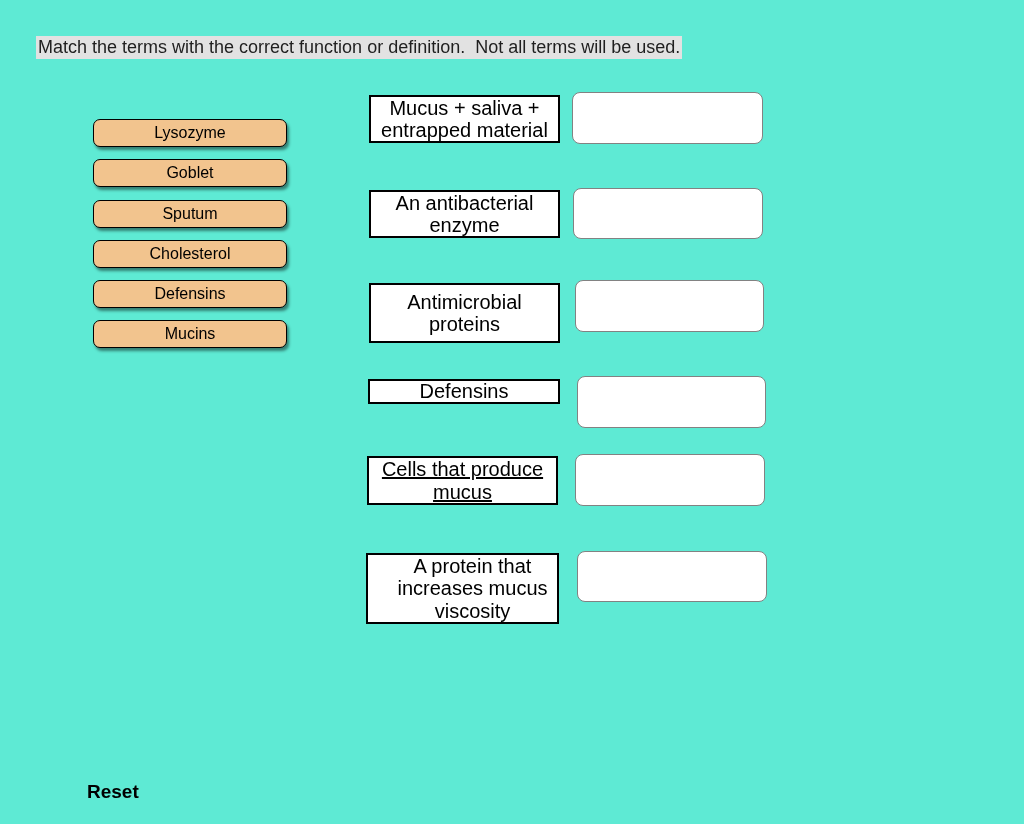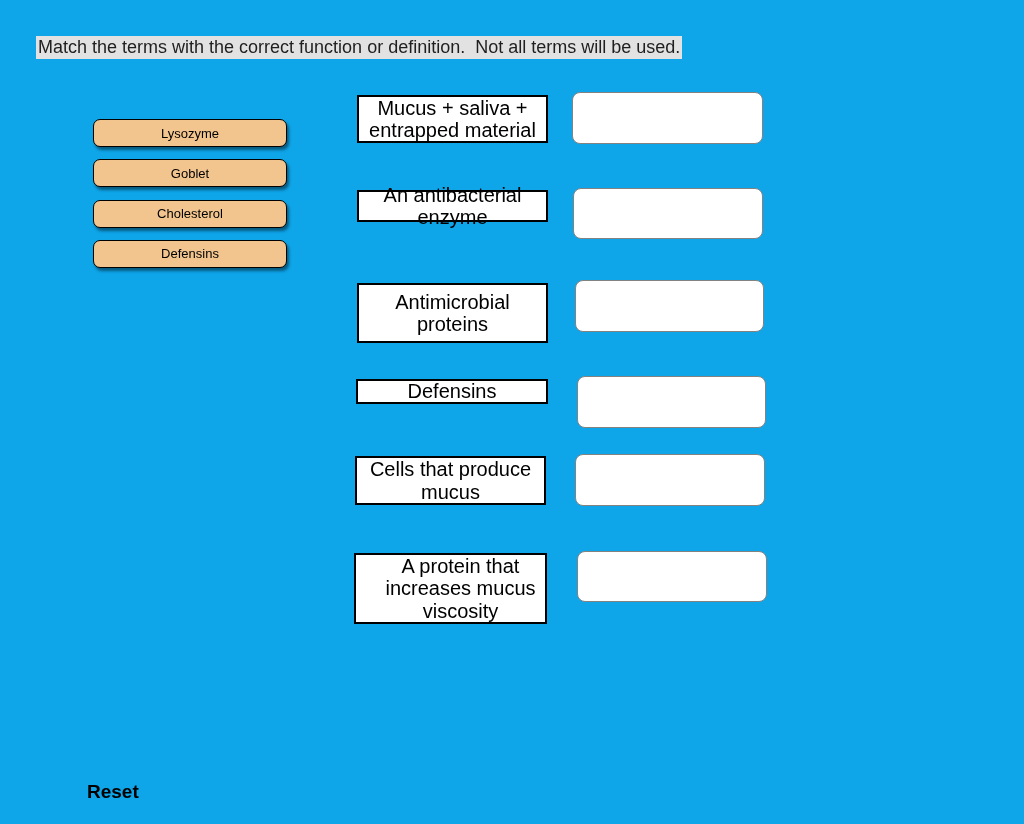--- a/index.html
+++ b/index.html
@@ -5,21 +5,21 @@
   html, body {
     margin: 0;
     padding: 0;
     background: #ffffff;
     font-family: "Liberation Sans", sans-serif;
   }
   #canvas {
     position: relative;
     width: 1024px;
     height: 824px;
-    background: #0ea5e9;
+    background: #5eead4;
     overflow: hidden;
   }
 
   
   .instruction {
     position: absolute;
     left: 36px;
     top: 36px;
     background: #e2e2e2;
     color: #1f1f1f;
@@ -43,46 +43,47 @@
     box-sizing: border-box;
     height: 28px;
     width: 100%;
     background: #f2c48e;
     border: 1.5px solid #000000;
     border-radius: 7px;
     box-shadow: 2px 3px 3px rgba(0,0,0,0.45);
     display: flex;
     align-items: center;
     justify-content: center;
-    font-size: 13px;
+    font-size: 16px;
     color: #000000;
     cursor: grab;
     user-select: none;
   }
 
   
   .def-box {
     position: absolute;
     box-sizing: border-box;
     background: #ffffff;
     border: 2px solid #000000;
     display: flex;
     align-items: center;
     justify-content: center;
     text-align: center;
     font-size: 20px;
     line-height: 22.5px;
     color: #000000;
     white-space: pre-line;
+    margin-left: 12px;
   }
   #def-1 { left: 357px; top: 95px;  width: 191px; height: 48px; }
-  #def-2 { left: 357px; top: 190px; width: 191px; height: 32px; }
+  #def-2 { left: 357px; top: 190px; width: 191px; height: 48px; }
   #def-3 { left: 357px; top: 283px; width: 191px; height: 60px; }
   #def-4 { left: 356px; top: 379px; width: 192px; height: 25px; }
-  #def-5 { left: 355px; top: 456px; width: 191px; height: 49px; }
+  #def-5 { left: 355px; top: 456px; width: 191px; height: 49px; text-decoration: underline; }
   #def-6 { left: 354px; top: 553px; width: 193px; height: 71px; padding-left: 20px; }
 
   
   .drop-slot {
     position: absolute;
     box-sizing: border-box;
     background: #ffffff;
     border: 1.5px solid #828282;
     border-radius: 8px;
     display: flex;
@@ -114,22 +115,24 @@
 </head>
 <body>
 
 <div id="canvas">
 
   <div class="instruction">Match the terms with the correct function or definition.  Not all terms will be used.</div>
 
   <div class="terms-col">
     <div class="term-chip">Lysozyme</div>
     <div class="term-chip">Goblet</div>
+    <div class="term-chip">Sputum</div>
     <div class="term-chip">Cholesterol</div>
     <div class="term-chip">Defensins</div>
+    <div class="term-chip">Mucins</div>
   </div>
 
   <div class="def-box" id="def-1">Mucus + saliva +
 entrapped material</div>
   <div class="def-box" id="def-2">An antibacterial
 enzyme</div>
   <div class="def-box" id="def-3">Antimicrobial
 proteins</div>
   <div class="def-box" id="def-4">Defensins</div>
   <div class="def-box" id="def-5">Cells that produce

